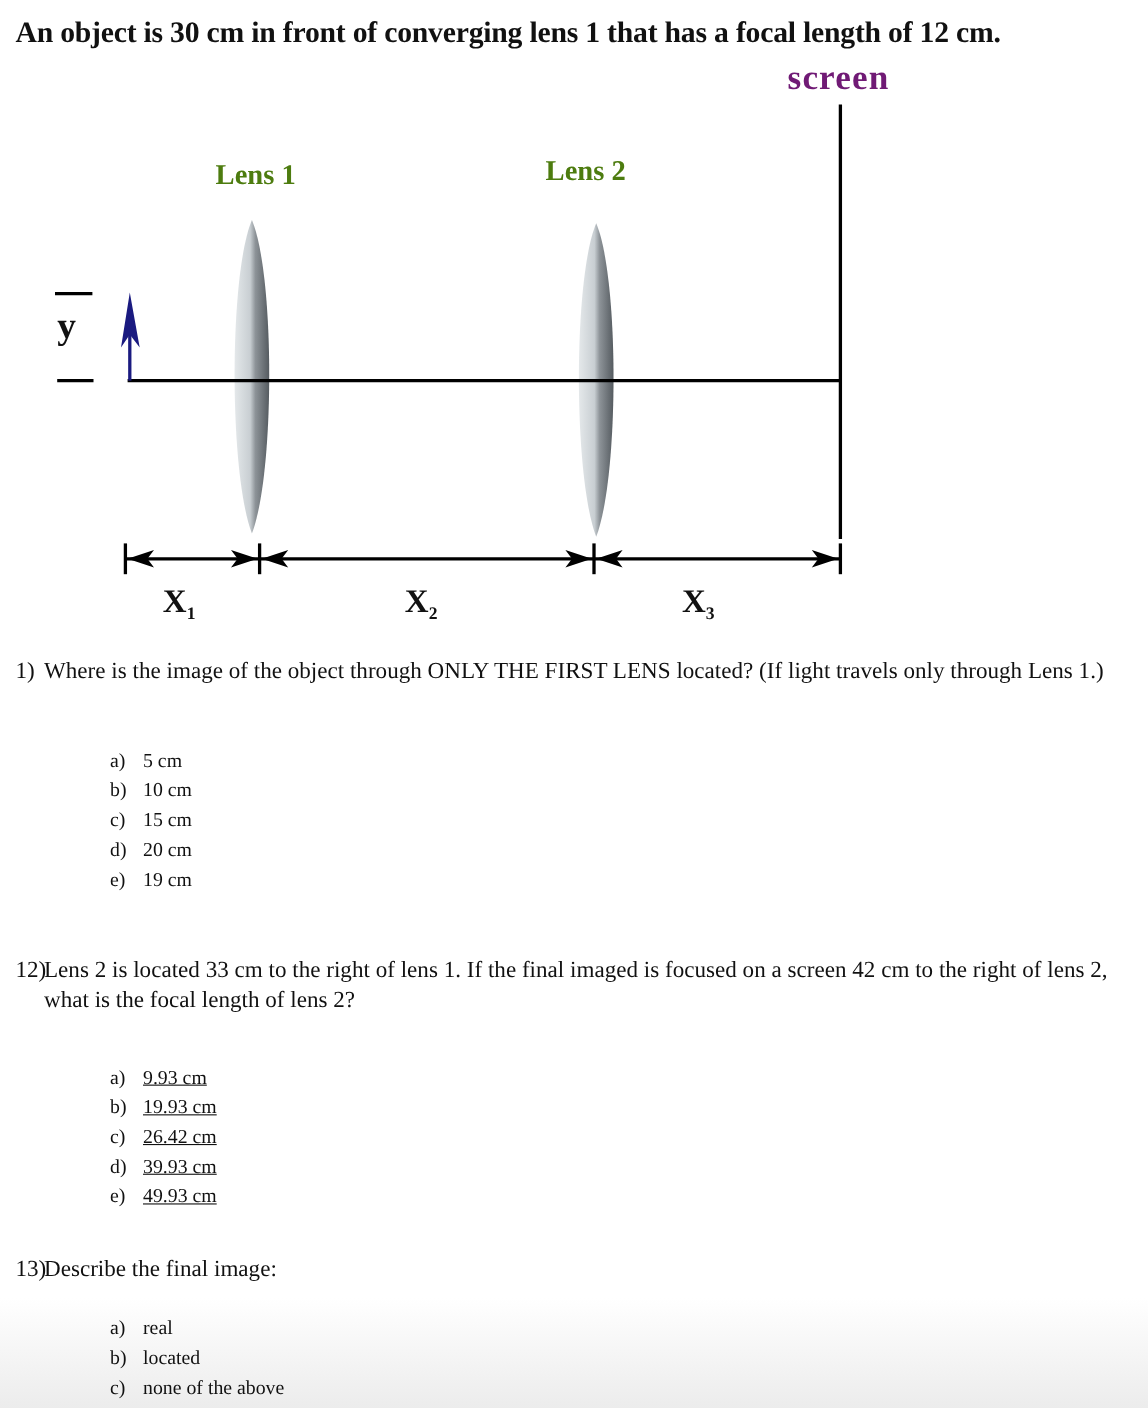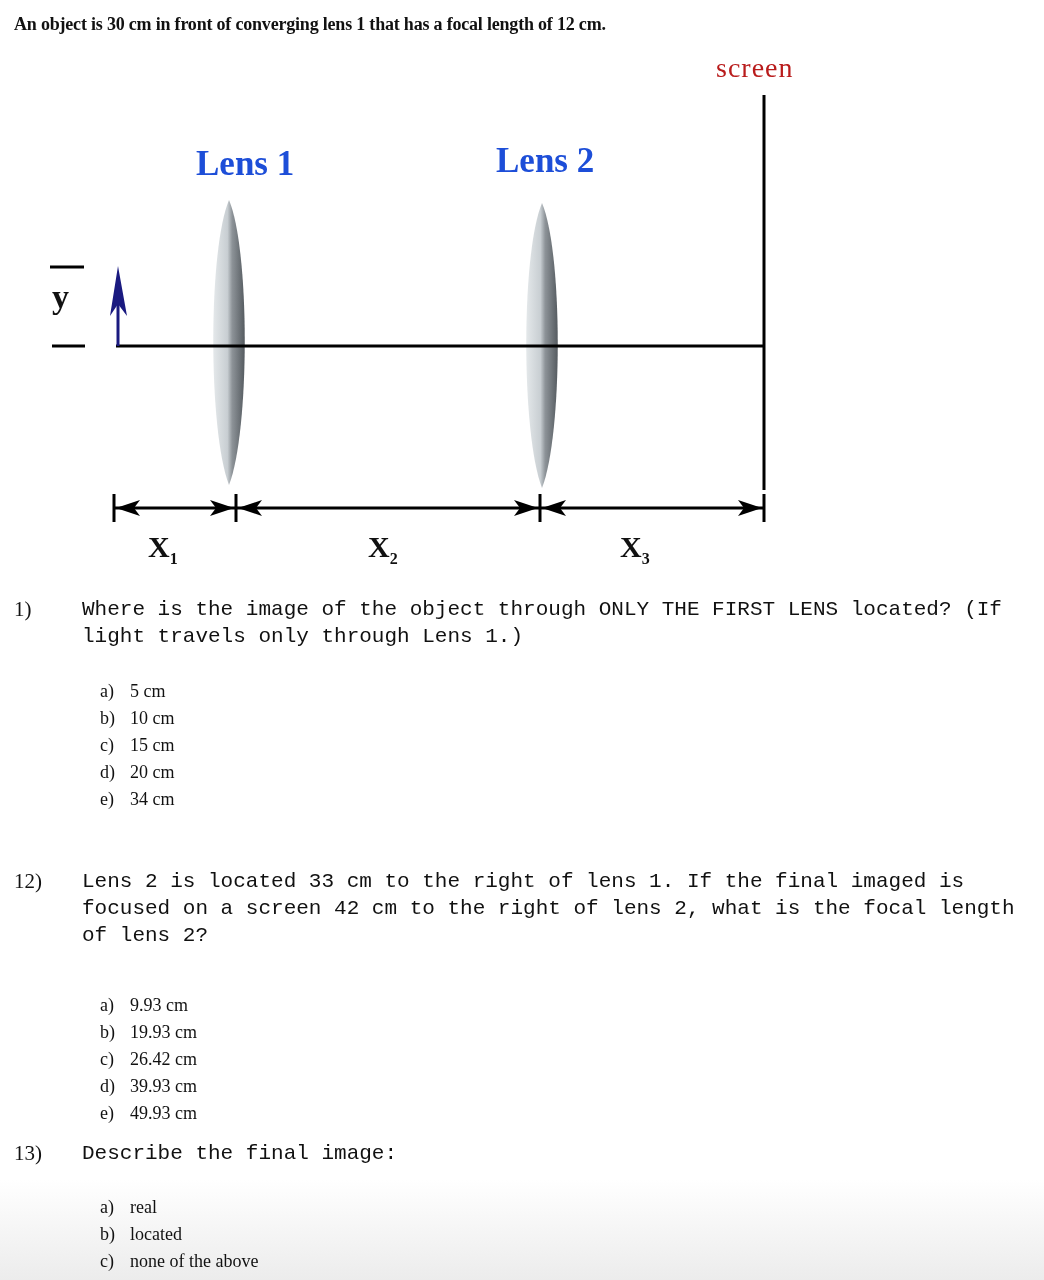--- a/index.html
+++ b/index.html
@@ -1,26 +1,26 @@
 <!DOCTYPE html>
 <html><head>
 <meta charset="utf-8">
 <style>
   html, body { margin:0; padding:0; background:#ffffff; }
   body { width:1044px; height:1280px; position:relative; overflow:hidden;
          font-family:"Liberation Serif", serif; color:#111; }
-  .title { position:absolute; left:14px; top:14px; font-size:18px; font-weight:bold; letter-spacing:-0.2px; white-space:nowrap; }
-  .screen-label { position:absolute; left:716px; top:52px; font-size:28px; font-weight:normal; color:#b91c1c; letter-spacing:1px; }
-  .lens-label { position:absolute; font-size:35px; font-weight:bold; color:#1d4ed8; }
+  .title { position:absolute; left:14px; top:14px; font-size:27px; font-weight:bold; letter-spacing:-0.2px; white-space:nowrap; }
+  .screen-label { position:absolute; left:716px; top:52px; font-size:32px; font-weight:bold; color:#701a75; letter-spacing:1px; }
+  .lens-label { position:absolute; font-size:26px; font-weight:bold; color:#4d7c0f; }
   .dist-label { position:absolute; font-size:30px; font-weight:bold; color:#111; }
   .dist-label sub { font-size:16px; }
   svg.diagram { position:absolute; left:0; top:0; }
   .q { position:absolute; left:14px; font-size:21px; line-height:27px; }
   .q .num { position:absolute; left:0; top:0; }
-  .q .text { margin-left:68px; display:block;font-family:Liberation Mono, monospace; }
+  .q .text { margin-left:26px; display:block; }
   .opts { position:absolute; left:100px; font-size:18px; line-height:27px; }
   .opt { white-space:nowrap; }
   .opt .letter { display:inline-block; width:30px; }
   .bottom-fade { position:absolute; left:0; top:1180px; width:1044px; height:100px;
                  background:linear-gradient(#ffffff, #ececec); }
 </style>
 </head>
 <body>
 
 <div class="bottom-fade"></div>
@@ -78,28 +78,28 @@
 
 <div class="q" style="top:596px; width:990px;">
   <span class="num">1)</span>
   <span class="text">Where is the image of the object through ONLY THE FIRST LENS located?  (If light travels only through Lens 1.)</span>
 </div>
 <div class="opts" style="top:678px;">
   <div class="opt"><span class="letter">a)</span><span>5 cm</span></div>
   <div class="opt"><span class="letter">b)</span><span>10 cm</span></div>
   <div class="opt"><span class="letter">c)</span><span>15 cm</span></div>
   <div class="opt"><span class="letter">d)</span><span>20 cm</span></div>
-  <div class="opt"><span class="letter">e)</span><span>34 cm</span></div>
+  <div class="opt"><span class="letter">e)</span><span>19 cm</span></div>
 </div>
 
 <div class="q" style="top:868px; width:1010px;">
   <span class="num">12)</span>
   <span class="text">Lens 2 is located 33 cm to the right of lens 1.  If the final imaged is focused on a screen 42 cm to the right of lens 2, what is the focal length of lens 2?</span>
 </div>
-<div class="opts" style="top:992px;">
+<div class="opts" style="top:966px;text-decoration:underline;">
   <div class="opt"><span class="letter">a)</span><span>9.93 cm</span></div>
   <div class="opt"><span class="letter">b)</span><span>19.93 cm</span></div>
   <div class="opt"><span class="letter">c)</span><span>26.42 cm</span></div>
   <div class="opt"><span class="letter">d)</span><span>39.93 cm</span></div>
   <div class="opt"><span class="letter">e)</span><span>49.93 cm</span></div>
 </div>
 
 <div class="q" style="top:1140px; width:990px;">
   <span class="num">13)</span>
   <span class="text">Describe the final image:</span>

